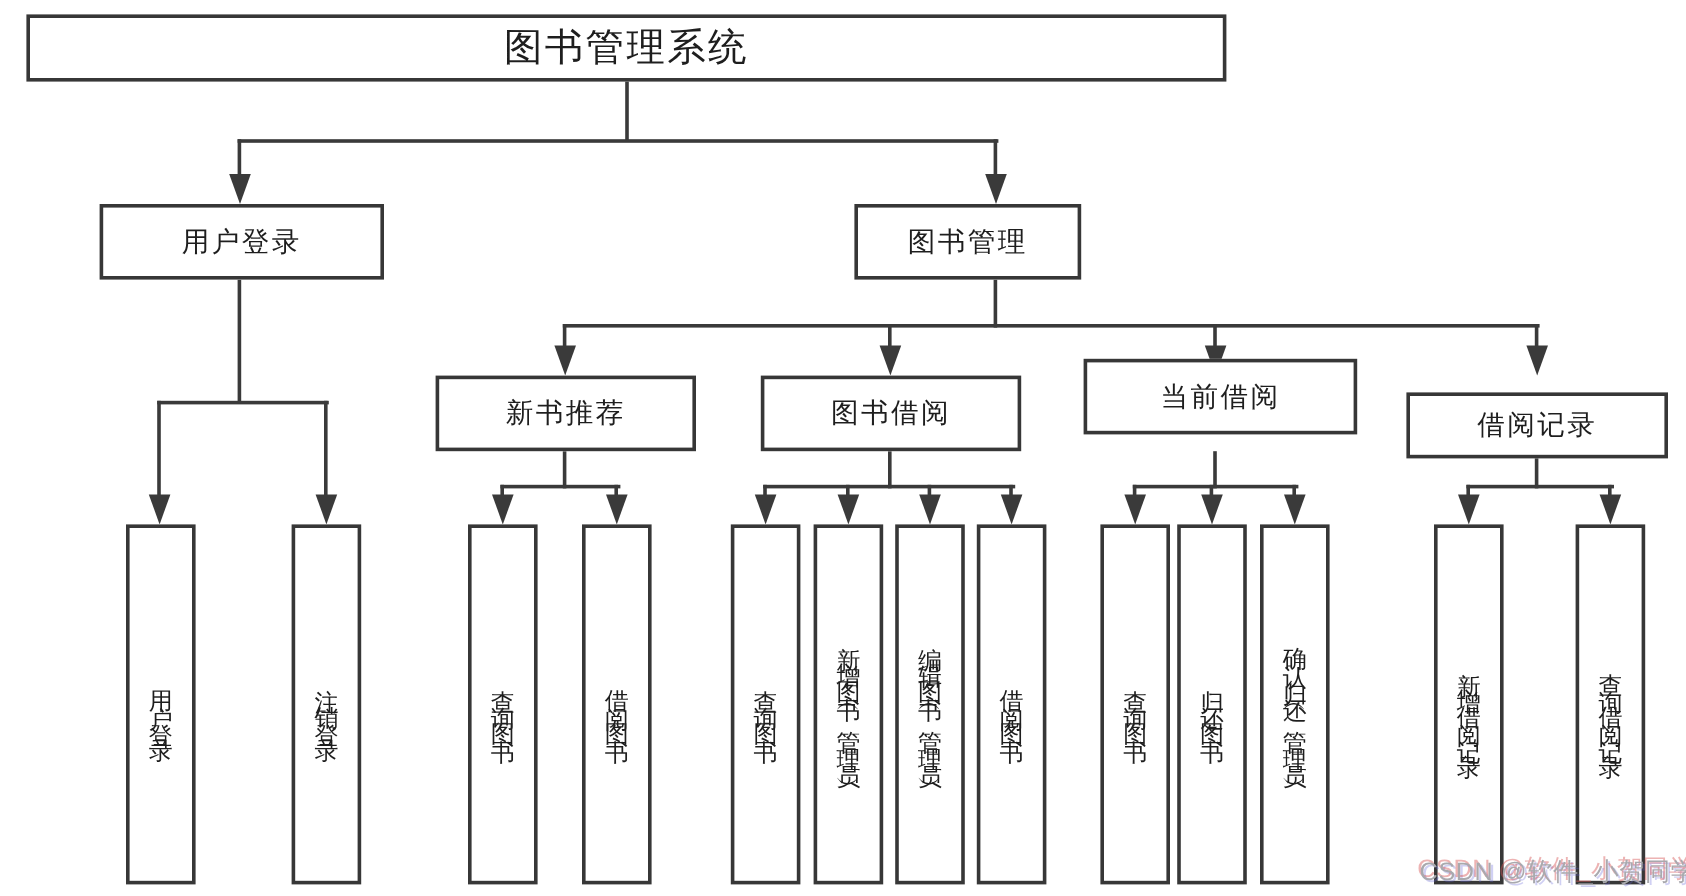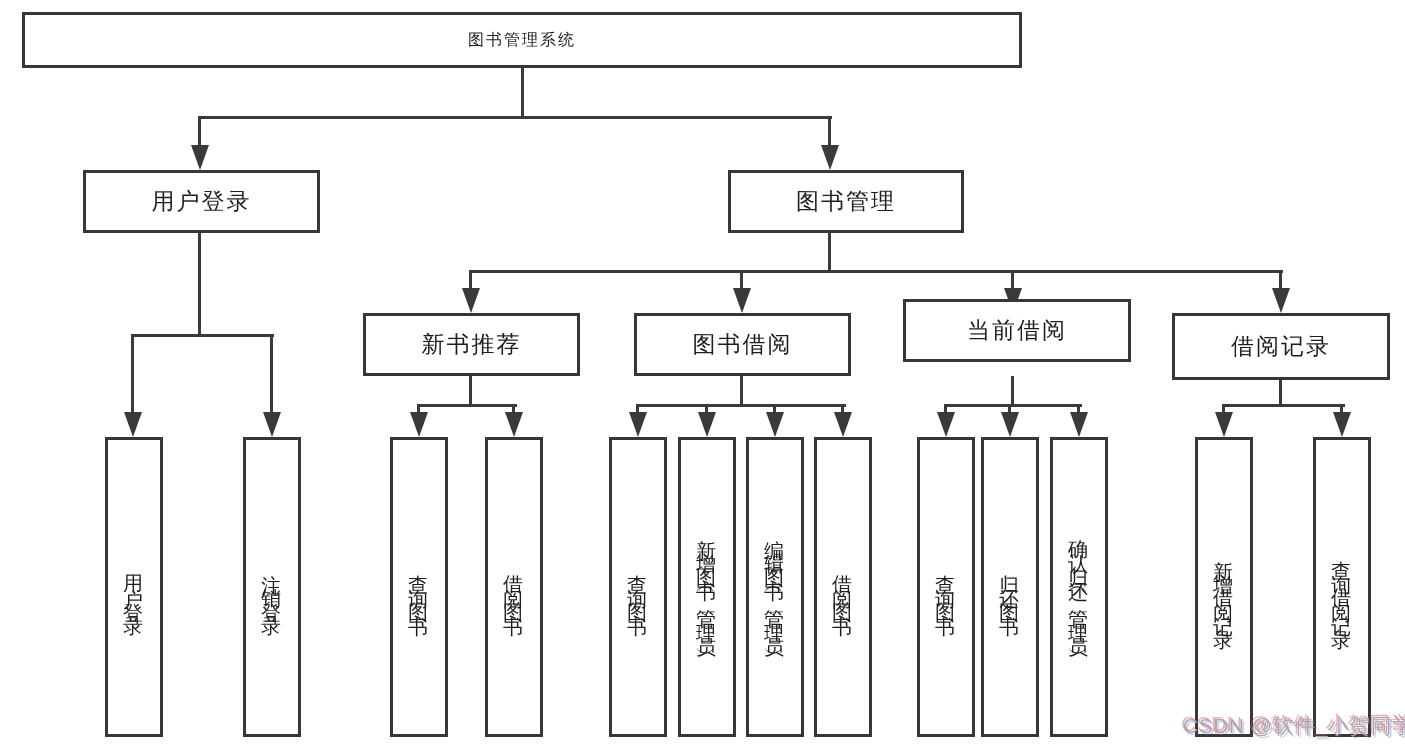--- a/index.html
+++ b/index.html
@@ -10,21 +10,21 @@
   
   .vl{position:absolute;width:3px;background:#3a3a3a;}
   .hl{position:absolute;height:3px;background:#3a3a3a;}
   .arr{position:absolute;width:0;height:0;
        border-left:9px solid transparent;border-right:9px solid transparent;
        border-top:25px solid #3a3a3a;}
   
   .node{position:absolute;background:#ffffff;border:3px solid #373737;
         box-sizing:border-box;display:flex;align-items:center;justify-content:center;}
   .lbl{font-size:23px;color:#1e1e1e;letter-spacing:2px;white-space:nowrap;}
-  .root .lbl{font-size:16px;}
+  .root .lbl{font-size:32px;}
   .vert{width:58px;height:300px;}
   .vert .lbl{writing-mode:vertical-rl;text-orientation:mixed;
              font-size:20px;letter-spacing:14px;white-space:nowrap;}
   .watermark{position:absolute;left:1183px;top:712px;font-size:21px;
              color:#a9a9ae;letter-spacing:0.5px;white-space:nowrap;z-index:5;
              text-shadow:-2px -2px 0 rgba(214,86,86,0.45), 2px 2px 0 rgba(98,98,214,0.30);}
 </style>
 </head>
 <body>
 
@@ -89,34 +89,34 @@
   <div class="arr" style="left:1215px;top:412px"></div>
   <div class="arr" style="left:1333px;top:412px"></div>
 
   <div class="node root" style="left:22px;top:12px;width:1000px;height:56px">
     <span class="lbl">图书管理系统</span>
   </div>
 
   <div class="node" style="left:83px;top:170px;width:237px;height:63px">
     <span class="lbl">用户登录</span>
   </div>
-  <div class="node" style="left:728px;top:170px;width:236px;height:63px">
+  <div class="node" style="left:712px;top:170px;width:189px;height:63px">
     <span class="lbl">图书管理</span>
   </div>
 
   <div class="node" style="left:634px;top:313px;width:217px;height:63px">
     <span class="lbl">图书借阅</span>
   </div>
   <div class="node" style="left:363px;top:313px;width:217px;height:63px">
     <span class="lbl">新书推荐</span>
   </div>
   <div class="node" style="left:903px;top:299px;width:228px;height:63px">
     <span class="lbl">当前借阅</span>
   </div>
-  <div class="node" style="left:1172px;top:313px;width:218px;height:67px">
+  <div class="node" style="left:1172px;top:327px;width:218px;height:55px">
     <span class="lbl">借阅记录</span>
   </div>
 
   <div class="node vert" style="left:105px;top:437px">
     <span class="lbl">用户登录</span>
   </div>
   <div class="node vert" style="left:243px;top:437px">
     <span class="lbl">注销登录</span>
   </div>
 

